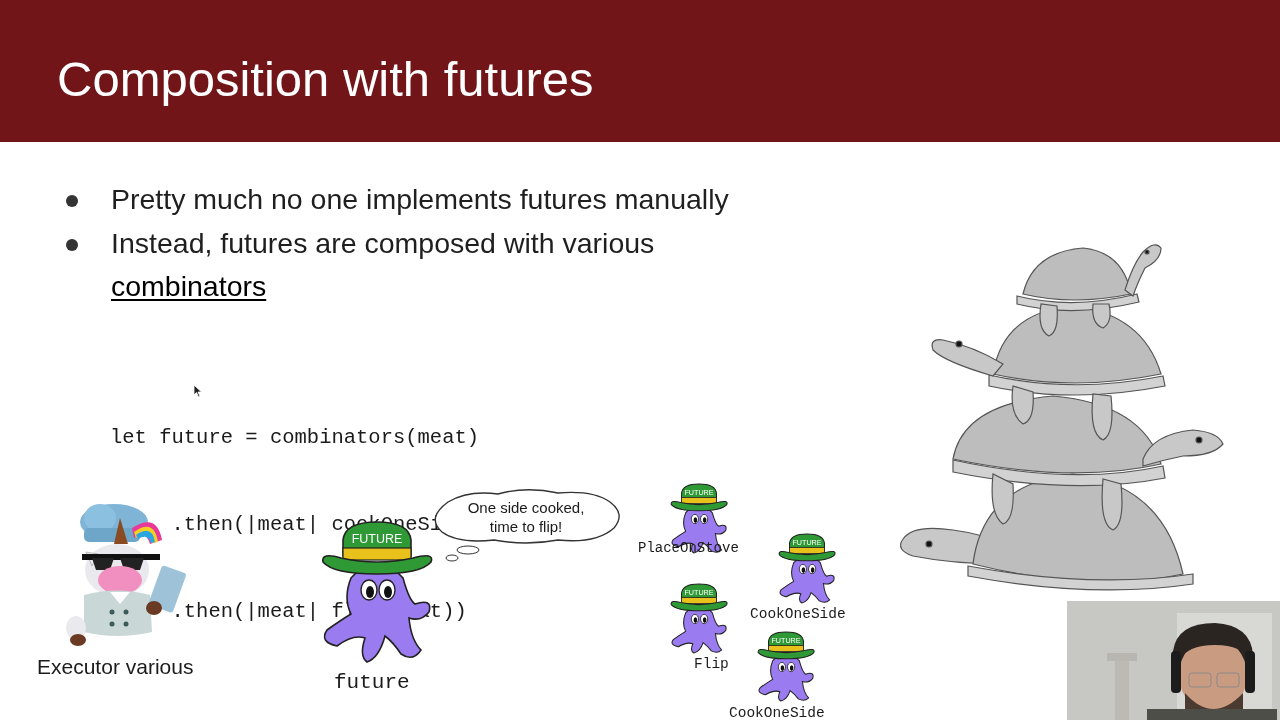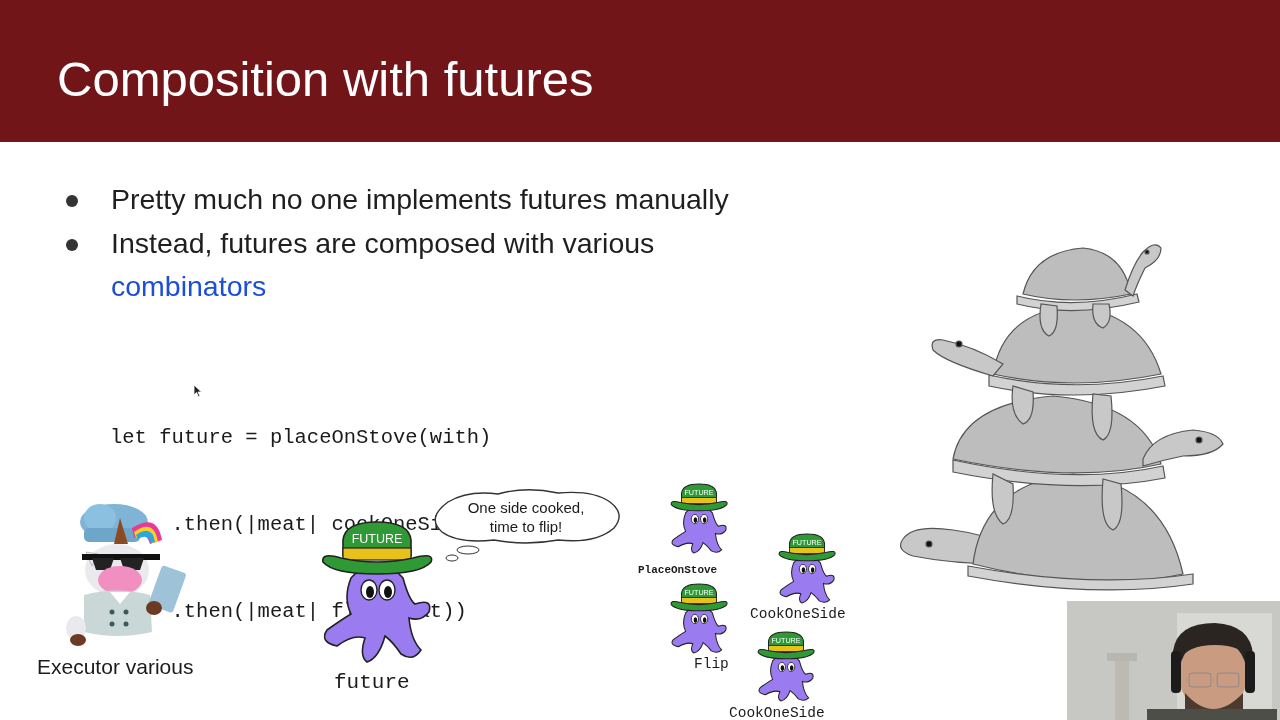--- a/index.html
+++ b/index.html
@@ -15,21 +15,21 @@
     font-size: 49px; color: #ffffff; font-weight: 400; letter-spacing: 0px;
     line-height: 58px;
   }
 
   .bullets { position: absolute; left: 64px; top: 178px; width: 800px; }
   .bullet { position: relative; padding-left: 47px; font-size: 28.5px; line-height: 43.5px; color: #1f1f1f; }
   .bullet .dot {
     position: absolute; left: 2px; top: 17px; width: 12px; height: 12px;
     border-radius: 50%; background: #333;
   }
-  .bullet .link { color: #1d4ed8; text-underline-offset: 3px; }
+  .bullet .link { color: #000000; text-decoration: underline; text-underline-offset: 3px; }
 
   .code {
     position: absolute; left: 110px; top: 365px;
     font-family: "Liberation Mono", monospace; font-size: 20.5px; line-height: 29px;
     color: #1b1b1b; white-space: pre;
   }
 
   .figure { position: absolute; }
   .caption { position: absolute; font-family: "Liberation Mono", monospace; color: #1b1b1b; white-space: nowrap; text-align: center; }
   .caption-sans { position: absolute; font-family: "Liberation Sans", sans-serif; color: #1b1b1b; white-space: nowrap; }
@@ -61,21 +61,21 @@
     <div>Pretty much no one implements futures manually</div>
   </div>
   <div class="bullet">
     <span class="dot"></span>
     <div>Instead, futures are composed with various</div>
     <div><span class="link">combinators</span></div>
   </div>
 </div>
 
 <div class="code">
-  <div>let future = placeOnStove(with)</div>
+  <div>let future = combinators(meat)</div>
   <div>     .then(|meat| cookOneSide(meat))</div>
   <div>     .then(|meat| flip(meat))</div>
 </div>
 
 <svg class="cursor" width="10" height="14" viewBox="0 0 10 14">
   <path d="M1 1 L1 11 L3.5 8.5 L5.5 13 L7 12.3 L5 8 L8.5 8 Z" fill="#222" stroke="#fff" stroke-width="0.8"></path>
 </svg>
 
 <svg class="figure" style="left:62px; top:500px;" width="135" height="150" viewBox="0 0 135 150">
 
@@ -147,21 +147,21 @@
   <path d="M34 60 Q60 30 86 60 Q92 82 98 86 Q116 80 112 94 Q104 104 92 100 Q94 122 104 132 Q96 140 84 134 Q76 124 68 118 Q62 136 50 138 Q42 134 48 120 Q36 116 20 126 Q2 122 10 112 Q24 102 34 96 Q26 80 34 60 Z" fill="#9b7bf0" stroke="#222" stroke-width="2"></path>
   <ellipse cx="52" cy="72" rx="7" ry="9" fill="#fff" stroke="#222" stroke-width="1.6"></ellipse>
   <ellipse cx="70" cy="72" rx="7" ry="9" fill="#fff" stroke="#222" stroke-width="1.6"></ellipse>
   <ellipse cx="53" cy="74" rx="3.5" ry="5.5" fill="#111"></ellipse>
     <ellipse cx="71" cy="74" rx="3.5" ry="5.5" fill="#111"></ellipse>
   <path d="M26 22 Q28 4 60 4 Q92 4 94 22 L94 38 L26 38 Z" fill="#2f9a35" stroke="#222" stroke-width="2"></path>
   <rect x="26" y="30" width="68" height="12" fill="#e8c21a" stroke="#222" stroke-width="1.6"></rect>
   <path d="M6 44 Q4 34 24 40 Q60 48 96 40 Q118 34 114 44 Q104 56 60 56 Q16 56 6 44 Z" fill="#2f9a35" stroke="#222" stroke-width="2"></path>
   <text x="60" y="25" text-anchor="middle" font-family="Liberation Sans, sans-serif" font-size="14" fill="#fff">FUTURE</text>
 </svg>
-<div class="caption" style="left:638px; top:564px; font-size:11px;font-weight:bold;">PlaceOnStove</div>
+<div class="caption" style="left:638px; top:540px; font-size:14px;">PlaceOnStove</div>
 
 <svg class="figure" style="left:776px; top:532px;" width="62" height="72" viewBox="0 0 120 140">
   <path d="M34 60 Q60 30 86 60 Q92 82 98 86 Q116 80 112 94 Q104 104 92 100 Q94 122 104 132 Q96 140 84 134 Q76 124 68 118 Q62 136 50 138 Q42 134 48 120 Q36 116 20 126 Q2 122 10 112 Q24 102 34 96 Q26 80 34 60 Z" fill="#9b7bf0" stroke="#222" stroke-width="2"></path>
   <ellipse cx="52" cy="72" rx="7" ry="9" fill="#fff" stroke="#222" stroke-width="1.6"></ellipse>
   <ellipse cx="70" cy="72" rx="7" ry="9" fill="#fff" stroke="#222" stroke-width="1.6"></ellipse>
   <ellipse cx="53" cy="74" rx="3.5" ry="5.5" fill="#111"></ellipse>
     <ellipse cx="71" cy="74" rx="3.5" ry="5.5" fill="#111"></ellipse>
   <path d="M26 22 Q28 4 60 4 Q92 4 94 22 L94 38 L26 38 Z" fill="#2f9a35" stroke="#222" stroke-width="2"></path>
   <rect x="26" y="30" width="68" height="12" fill="#e8c21a" stroke="#222" stroke-width="1.6"></rect>
   <path d="M6 44 Q4 34 24 40 Q60 48 96 40 Q118 34 114 44 Q104 56 60 56 Q16 56 6 44 Z" fill="#2f9a35" stroke="#222" stroke-width="2"></path>

